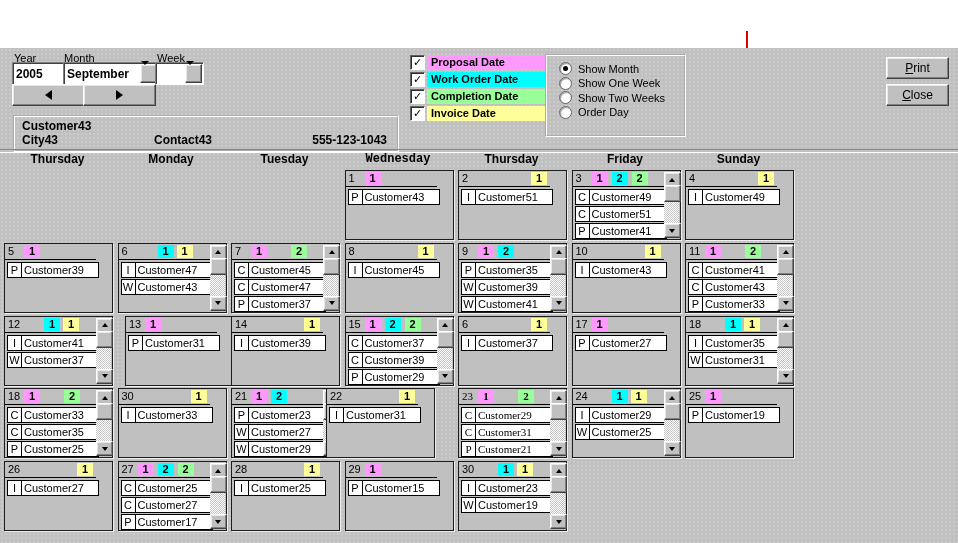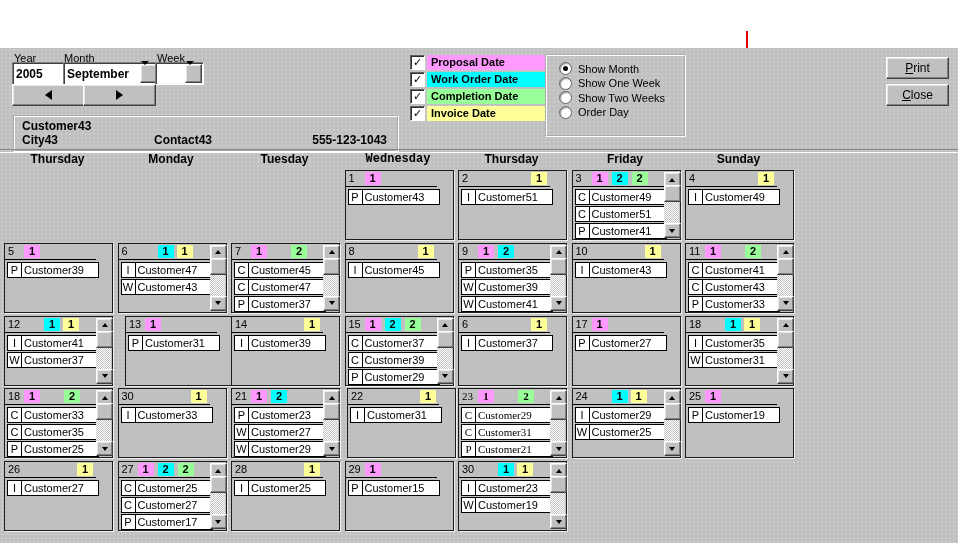--- a/index.html
+++ b/index.html
@@ -480,21 +480,21 @@
           <div class="sb">
             <div class="sb-btn raised" style="top: 0px;">
               <div class="tri-up tiny"></div>
             </div>
             <div class="sb-thumb raised"></div>
             <div class="sb-btn raised" style="bottom: 0px;">
               <div class="tri-down tiny"></div>
             </div>
           </div>
         </div>
-        <div class="cell" style="left: 347px; top: 340.4px;">
+        <div class="cell" style="left: 326px; top: 340.4px;">
           <div class="cell-head">
             <div class="daynum">22</div>
             <div class="badge" style="right: 3px; background: rgb(255, 255, 153);">1</div>
           </div>
           <div class="entry-code" style="top: 18px;">I</div>
           <div class="entry-name" style="top: 18px;">Customer31</div>
         </div>
         <div class="cell" style="left: 458px; top: 340.4px; font-family: Liberation Serif, serif;">
           <div class="cell-head">
             <div class="daynum">23</div>

